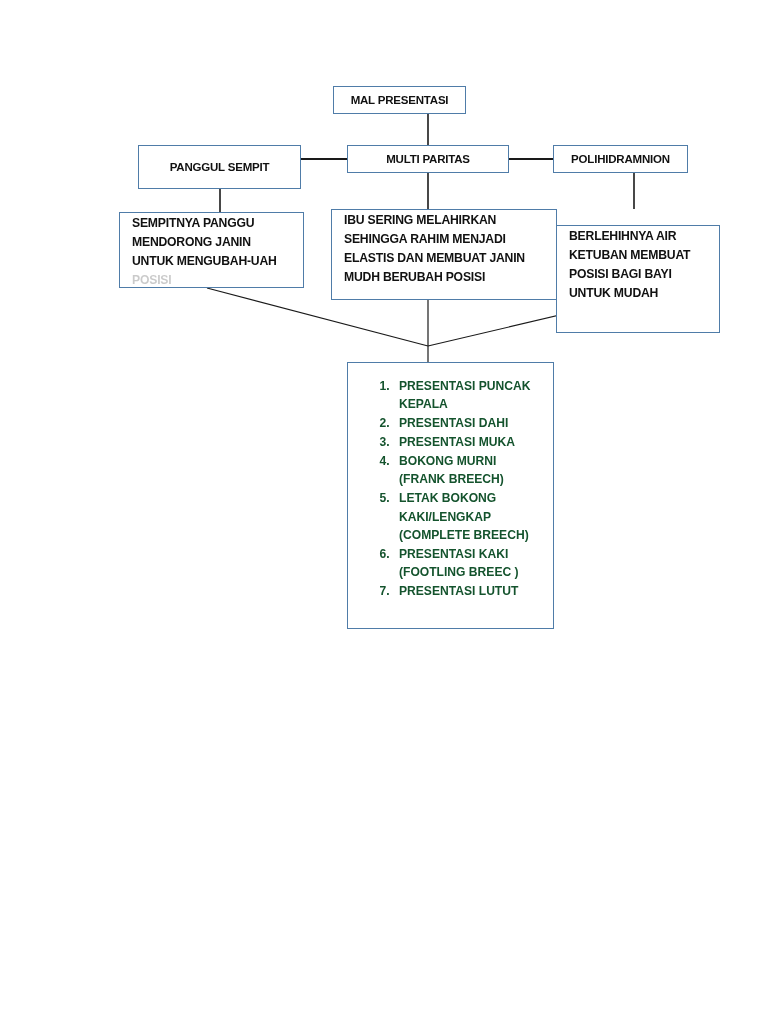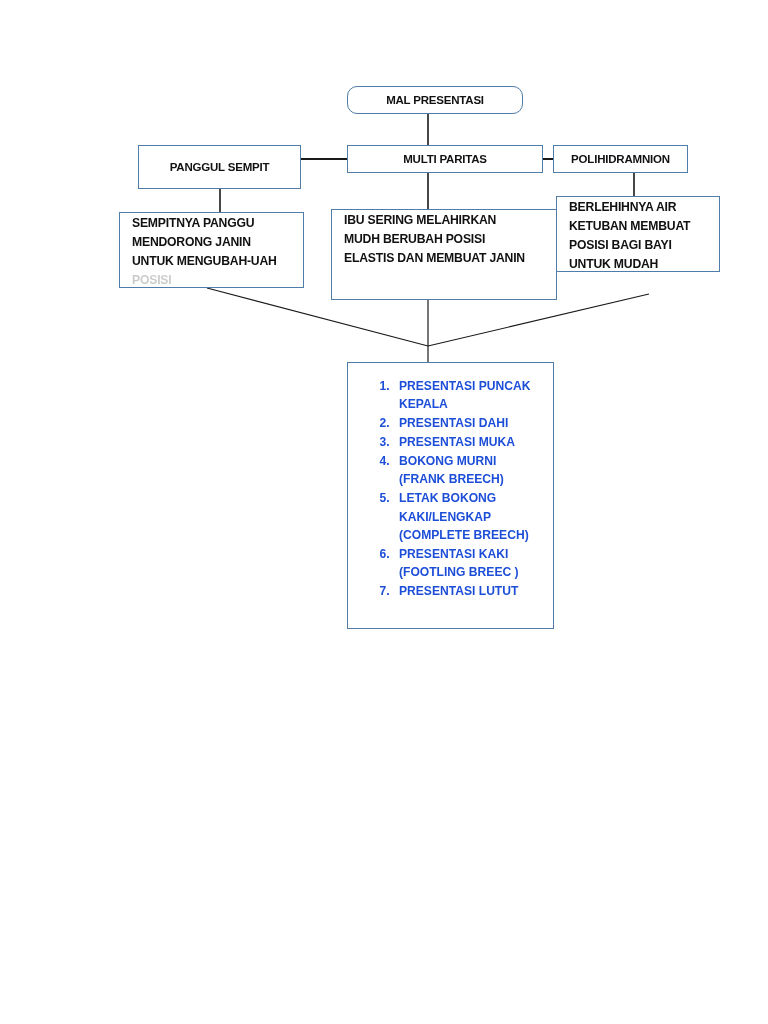--- a/index.html
+++ b/index.html
@@ -46,47 +46,47 @@
     padding: 1px 10px 0 12px;
     font-size: 12.2px;
     line-height: 1.55;
     overflow: hidden;
   }
   .desc-box .line { white-space: nowrap; }
   .desc-box .line.clipped {
     opacity: 0.22;
   }
   
-  #node-mal-presentasi   { left: 347px; top: 86px;  width: 176px; height: 28px; border-radius: 10px; }
+  #node-mal-presentasi   { left: 333px; top: 86px;  width: 133px; height: 28px; }
   #node-panggul-sempit   { left: 138px; top: 145px; width: 163px; height: 44px; }
-  #node-multi-paritas    { left: 347px; top: 145px; width: 196px; height: 28px; }
+  #node-multi-paritas    { left: 347px; top: 145px; width: 162px; height: 28px; }
   #node-polihidramnion   { left: 553px; top: 145px; width: 135px; height: 28px; }
 
   #node-desc-panggul     { left: 119px; top: 212px; width: 185px; height: 76px; }
   #node-desc-multi       { left: 331px; top: 209px; width: 226px; height: 91px; }
-  #node-desc-polihidra   { left: 556px; top: 196px; width: 164px; height: 76px; }
+  #node-desc-polihidra   { left: 556px; top: 225px; width: 164px; height: 108px; }
 
   #node-presentasi-list  { left: 347px; top: 362px; width: 207px; height: 267px; }
 
   
   .list-inner {
     position: absolute;
     left: 347px;
     top: 362px;
     width: 207px;
     height: 267px;
     padding: 15px 10px 0 26px;
   }
   ol.presentasi-list {
     margin: 0;
     padding: 0 0 0 20px;
     list-style-position: outside;
     font-size: 12.1px;
     font-weight: bold;
-    color: #1d4ed8;
+    color: #14532d;
     line-height: 1.52;
   }
   ol.presentasi-list li {
     margin: 0 0 0.5px 0;
     padding-left: 6px;
   }
 </style>
 </head>
 <body>
 
@@ -127,22 +127,23 @@
 
   <div class="box desc-box" id="node-desc-panggul">
     <div class="line">SEMPITNYA PANGGU</div>
     <div class="line">MENDORONG JANIN</div>
     <div class="line">UNTUK MENGUBAH-UAH</div>
     <div class="line clipped">POSISI</div>
   </div>
 
   <div class="box desc-box" id="node-desc-multi">
     <div class="line">IBU SERING MELAHIRKAN</div>
+    <div class="line">SEHINGGA RAHIM MENJADI</div>
+    <div class="line">ELASTIS DAN MEMBUAT JANIN</div>
     <div class="line">MUDH BERUBAH POSISI</div>
-    <div class="line">ELASTIS DAN MEMBUAT JANIN</div>
   </div>
 
   <div class="box desc-box" id="node-desc-polihidra">
     <div class="line">BERLEHIHNYA AIR</div>
     <div class="line">KETUBAN MEMBUAT</div>
     <div class="line">POSISI BAGI BAYI</div>
     <div class="line">UNTUK MUDAH</div>
   </div>
 
   <div class="box" id="node-presentasi-list"></div>

